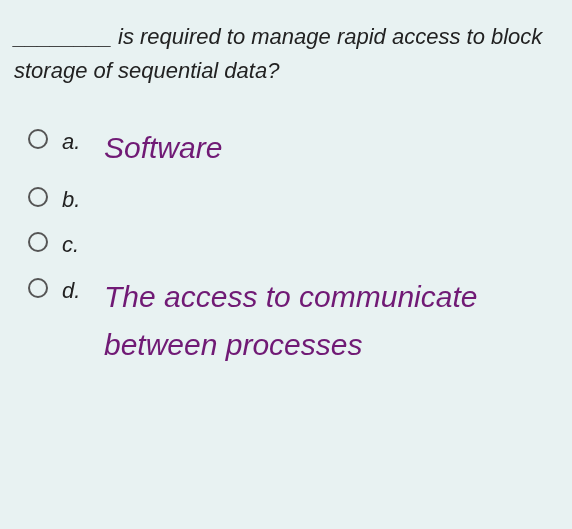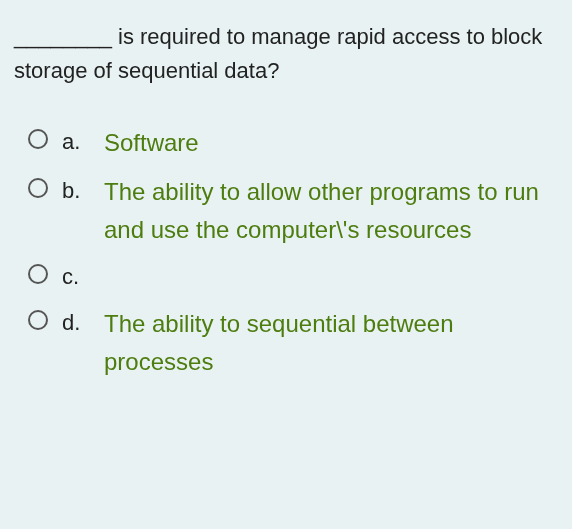--- a/index.html
+++ b/index.html
@@ -1,18 +1,19 @@
 <!DOCTYPE html>
 <html><head>
   <meta charset="utf-8">
   <style>
     * {
       margin: 0;
       padding: 0;
       box-sizing: border-box;
+      font-style: italic;
     }
     body {
       width: 572px;
       height: 529px;
       background-color: #e8f2f2;
       font-family: Arial, Helvetica, sans-serif;
       color: #2a2a2a;
       padding: 20px 14px;
     }
     .question-text {
@@ -43,43 +44,42 @@
       cursor: pointer;
     }
     .option-letter {
       flex-shrink: 0;
       font-size: 22px;
       line-height: 1.6;
       width: 28px;
       color: #222;
     }
     .option-text {
-      font-size: 24px;
+      font-size: 30px;
       line-height: 1.6;
-      color: #4d7c0f;
+      color: #701a75;
     }
   </style>
 </head>
 <body>
 
 <div class="question-text">________ is required to manage rapid access to block storage of sequential data?</div>
 
 <div class="options">
   <div class="option-row">
     <div class="radio"></div>
     <div class="option-letter">a.</div>
     <div class="option-text">Software</div>
   </div>
   <div class="option-row">
     <div class="radio"></div>
     <div class="option-letter">b.</div>
-    <div class="option-text">The ability to allow other programs to run and use the computer\'s resources</div>
   </div>
   <div class="option-row">
     <div class="radio"></div>
     <div class="option-letter">c.</div>
   </div>
   <div class="option-row">
     <div class="radio"></div>
     <div class="option-letter">d.</div>
-    <div class="option-text">The ability to sequential between processes</div>
+    <div class="option-text">The access to communicate between processes</div>
   </div>
 </div>
 
 </body></html>

